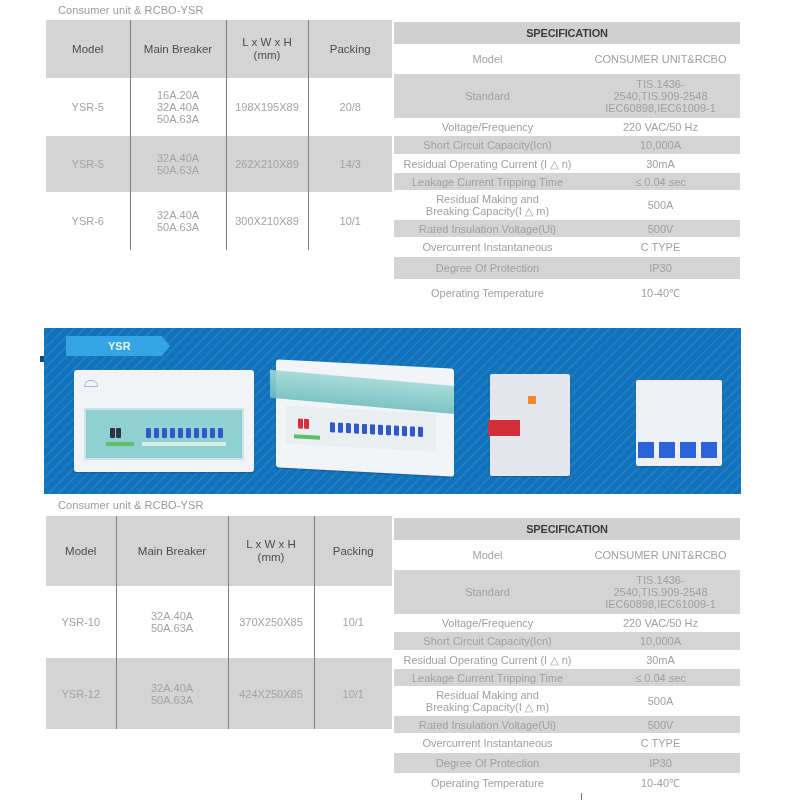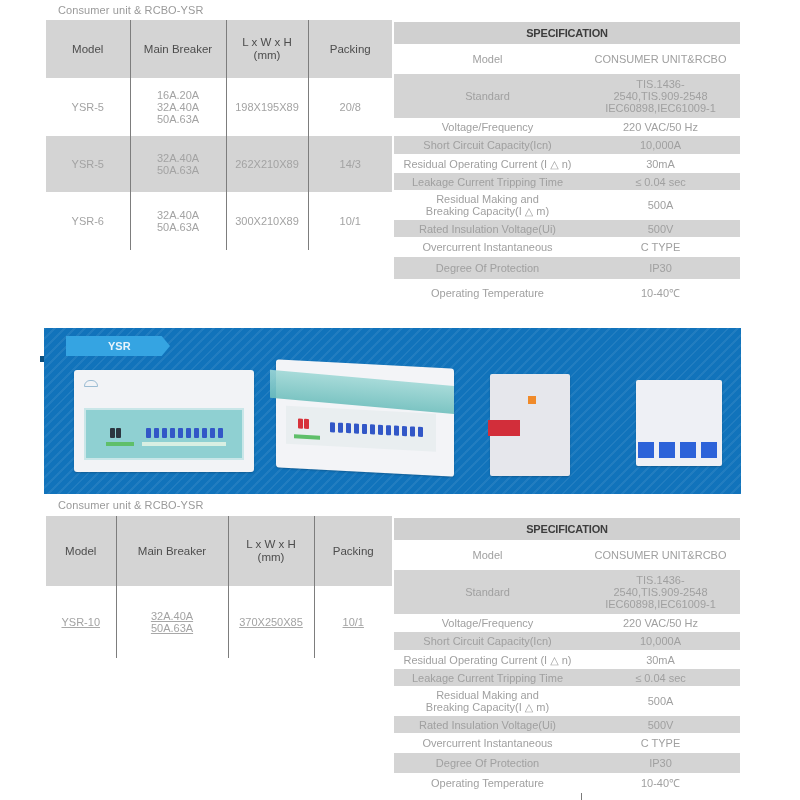--- a/index.html
+++ b/index.html
@@ -244,25 +244,32 @@
       <col style="width:78px">
     </colgroup>
   <tbody>
       <tr style="height:70px;">
     <th>Model</th>
     <th>Main Breaker</th>
     <th style="white-space:pre-line;">L x W x H
 (mm)</th>
     <th>Packing</th>
   </tr>
-  <tr class="white" style="height:72px;text-decoration:underline;">
+  <tr class="white" style="height:72px;">
     <td>YSR-10</td>
     <td style="white-space:pre-line;">32A.40A
 50A.63A</td>
     <td>370X250X85</td>
+    <td>10/1</td>
+  </tr>
+  <tr class="gray" style="height:71px;">
+    <td>YSR-12</td>
+    <td style="white-space:pre-line;">32A.40A
+50A.63A</td>
+    <td>424X250X85</td>
     <td>10/1</td>
   </tr>
 </tbody>
   </table>
 
 <div class="spec" style="top:518px;">
   <div class="spec-head">SPECIFICATION</div>
   <div style="position:relative;">
     <div class="spec-divider" style="top:0;height:262px;"></div>
     <div class="spec-row white" style="height:30px;">

